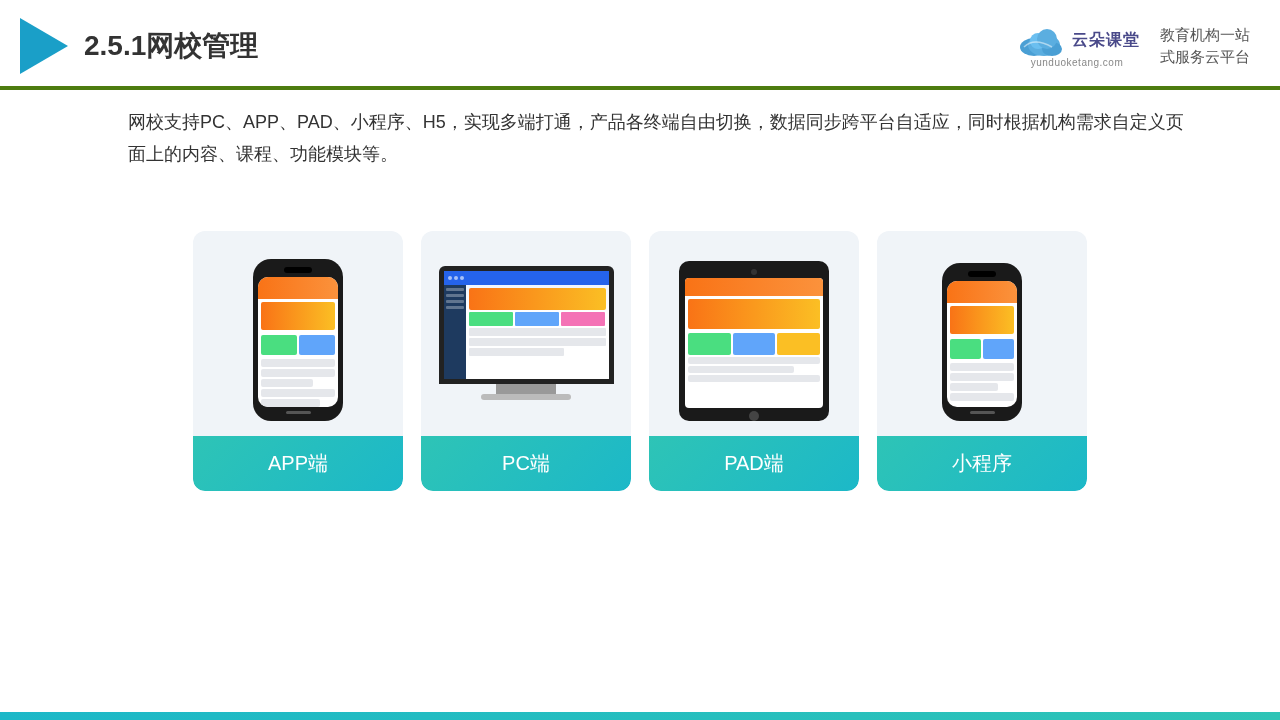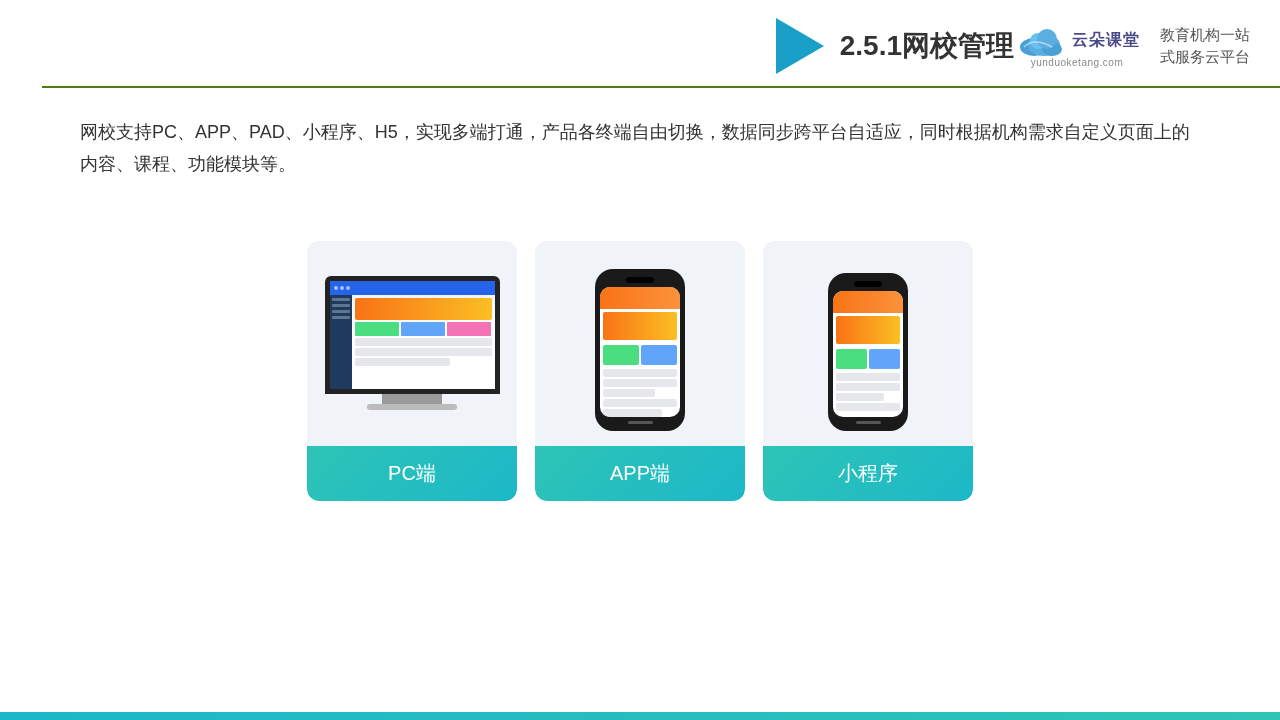--- a/index.html
+++ b/index.html
@@ -9,24 +9,23 @@
       background: #fff;
       font-family: 'Microsoft YaHei', 'PingFang SC', sans-serif;
       overflow: hidden;
       position: relative;
     }
 
     
     .header {
       display: flex;
       align-items: center;
-      justify-content: flex-end;
+      justify-content: space-between;
       padding: 18px 30px 12px 20px;
-      border-bottom: 2px solid #4d7c0f;
-      margin-left: 42px;
+      border-bottom: 4px solid #4d7c0f;
     }
     .header-left {
       display: flex;
       align-items: center;
       gap: 16px;
     }
     .logo-triangle {
       width: 0;
       height: 0;
       border-top: 28px solid transparent;
@@ -70,24 +69,25 @@
     }
     .brand-tagline {
       font-size: 11px;
       color: #555;
       text-align: right;
       line-height: 1.4;
     }
 
     
     .description {
-      padding: 28px 80px 20px 80px;
+      padding: 16px 80px 20px 80px;
       font-size: 18px;
       color: #333;
       line-height: 1.8;
+      margin-left: 48px;
     }
 
     
     .cards-section {
       display: flex;
       justify-content: center;
       gap: 18px;
       padding: 30px 50px 30px 50px;
       margin-top: 10px;
     }
@@ -374,20 +374,45 @@
     <div class="brand-tagline" style="white-space:pre-line; font-size:15px; color:#555; line-height:1.5;">教育机构一站
 式服务云平台</div>
   </div>
 </div>
 
 <div class="description">
   <p>网校支持PC、APP、PAD、小程序、H5，实现多端打通，产品各终端自由切换，数据同步跨平台自适应，同时根据机构需求自定义页面上的内容、课程、功能模块等。</p>
 </div>
 
 <div class="cards-section">
+
+  <div class="card">
+    <div class="device-container">
+      <div class="phone-device">
+        <div class="phone-notch"></div>
+        <div class="phone-screen">
+          <div class="phone-screen-top"></div>
+          <div class="phone-screen-content">
+            <div class="phone-banner"></div>
+            <div class="phone-cards-row">
+              <div class="phone-card-item" style="background:#4ade80;"></div>
+              <div class="phone-card-item" style="background:#60a5fa;"></div>
+            </div>
+            <div class="phone-row" style="margin-top:2px;"></div>
+            <div class="phone-row"></div>
+            <div class="phone-row" style="width:70%;"></div>
+            <div class="phone-row"></div>
+            <div class="phone-row" style="width:80%;"></div>
+          </div>
+        </div>
+        <div class="phone-home-indicator"></div>
+      </div>
+    </div>
+    <div class="card-label">APP端</div>
+  </div>
 
   <div class="card">
     <div class="device-container">
       <div class="pc-monitor">
         <div class="monitor-screen-outer">
           <div class="monitor-screen-content">
             <div class="screen-top-bar">
               <div class="screen-dot"></div>
               <div class="screen-dot"></div>
               <div class="screen-dot"></div>
@@ -415,43 +440,41 @@
         </div>
         <div class="monitor-stand"></div>
         <div class="monitor-base"></div>
       </div>
     </div>
     <div class="card-label">PC端</div>
   </div>
 
   <div class="card">
     <div class="device-container">
-      <div class="phone-device">
-        <div class="phone-notch"></div>
-        <div class="phone-screen">
-          <div class="phone-screen-top"></div>
-          <div class="phone-screen-content">
-            <div class="phone-banner"></div>
-            <div class="phone-cards-row">
-              <div class="phone-card-item" style="background:#4ade80;"></div>
-              <div class="phone-card-item" style="background:#60a5fa;"></div>
+      <div class="tablet-device">
+        <div class="tablet-camera"></div>
+        <div class="tablet-screen">
+          <div class="tablet-screen-top"></div>
+          <div class="tablet-screen-body">
+            <div class="tablet-banner"></div>
+            <div class="tablet-cards">
+              <div class="tablet-card-item" style="background:#4ade80;"></div>
+              <div class="tablet-card-item" style="background:#60a5fa;"></div>
+              <div class="tablet-card-item" style="background:#fbbf24;"></div>
             </div>
-            <div class="phone-row" style="margin-top:2px;"></div>
-            <div class="phone-row"></div>
-            <div class="phone-row" style="width:70%;"></div>
-            <div class="phone-row"></div>
-            <div class="phone-row" style="width:80%;"></div>
+            <div class="tablet-row"></div>
+            <div class="tablet-row" style="width:80%;"></div>
+            <div class="tablet-row"></div>
           </div>
         </div>
-        <div class="phone-home-indicator"></div>
+        <div class="tablet-home-btn"></div>
       </div>
     </div>
-    <div class="card-label">APP端</div>
+    <div class="card-label">PAD端</div>
   </div>
-
 
   <div class="card">
     <div class="device-container">
       <div class="phone-device" style="width:80px; height:158px;">
         <div class="phone-notch"></div>
         <div class="phone-screen" style="height:126px;">
           <div class="phone-screen-top"></div>
           <div class="phone-screen-content">
             <div class="phone-banner"></div>
             <div class="phone-cards-row">

